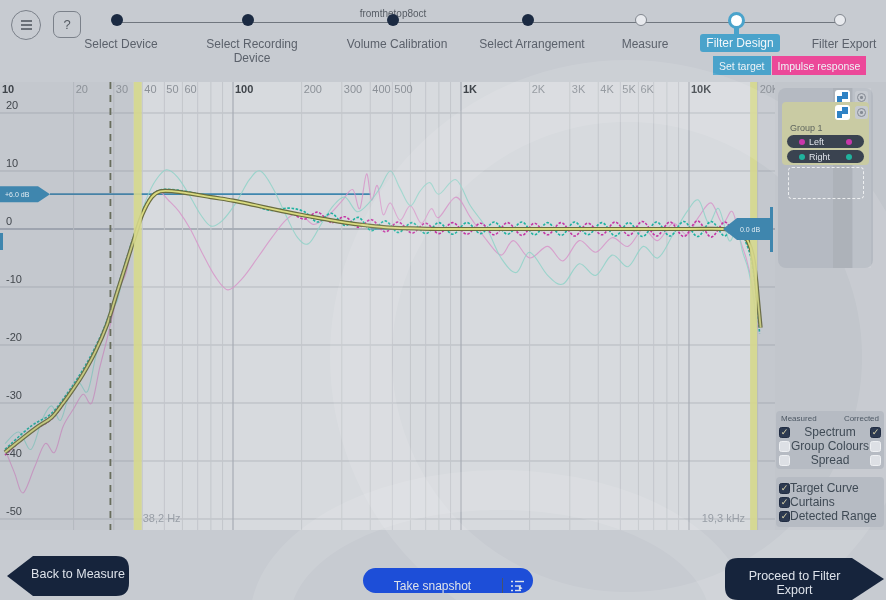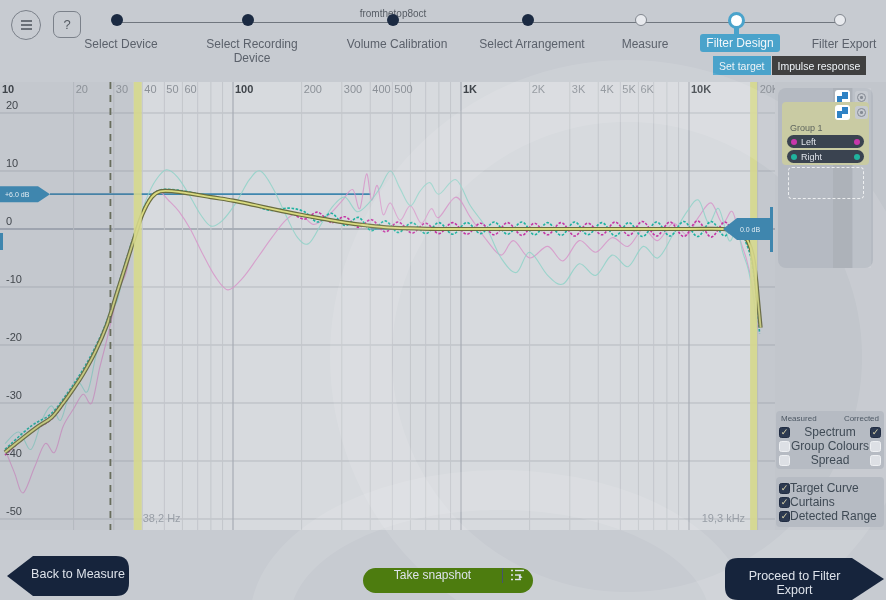--- a/index.html
+++ b/index.html
@@ -17,21 +17,21 @@
   .step{position:absolute;top:14px;width:140px;margin-left:-70px;text-align:center;}
   .dot{width:12px;height:12px;border-radius:50%;margin:0 auto;background:#1b2a42;box-sizing:border-box;}
   .step.open .dot{background:#e8eaee;border:1.5px solid #82878f;}
   .step.active .dot{width:17px;height:17px;margin-top:-2.5px;background:#fff;border:3.5px solid #4aa3cb;}
   .step .lbl{margin-top:9px;font-size:12px;color:#5b616b;display:inline-block;padding:2px 6px;margin-left:8px;}
   .step.active .lbl{background:#4aa3cb;color:#f2f7fa;border-radius:3px;margin-top:5px;}
   .connector{position:absolute;left:733.5px;top:26px;width:5px;height:12px;background:#4aa3cb;}
   .subtabs{position:absolute;left:713px;top:56px;display:flex;gap:1px;}
   .subtab{font-size:10.5px;padding:3.5px 6px;color:#eef3f7;}
   .subtab.on{background:#4aa3cb;}
-  .subtab.off{background:#404040;}
+  .subtab.off{background:#ec4899;}
   
   #chart{position:absolute;left:0;top:82px;}
   .right-rail{position:absolute;left:775px;top:82px;width:111px;height:448px;background:#c2c6cc;}
   .swoosh1{position:absolute;left:330px;top:60px;width:470px;height:470px;border-radius:50%;
            border:62px solid rgba(255,255,255,0.10);pointer-events:none;}
   .swoosh2{position:absolute;left:250px;top:470px;width:420px;height:220px;border-radius:50%;
            border:40px solid rgba(255,255,255,0.10);pointer-events:none;}
   
   .sb-panel{position:absolute;left:778px;top:88px;width:95px;height:180px;background:#b5bac2;border-radius:8px;}
   .col-strip{position:absolute;top:0;height:180px;}
@@ -40,38 +40,38 @@
   .curve-icon{position:absolute;width:15px;height:15px;background:#fff;border-radius:3px;overflow:hidden;}
   .curve-icon b{position:absolute;left:2px;bottom:2px;width:5px;height:7px;background:#2f82c4;}
   .curve-icon u{position:absolute;right:2px;top:2px;width:6px;height:7px;background:#2f82c4;}
   .dot-icon{position:absolute;width:13px;height:13px;background:#c6cad0;border-radius:2.5px;
             display:flex;align-items:center;justify-content:center;}
   .dot-icon i{width:7px;height:7px;border:1.3px solid #858b94;border-radius:50%;display:flex;align-items:center;justify-content:center;}
   .dot-icon i:after{content:"";width:2.5px;height:2.5px;background:#858b94;border-radius:50%;}
   .group-panel{position:absolute;left:4px;top:14px;width:87px;height:63px;background:#c9cba3;border-radius:4px;}
   .group-title{position:absolute;left:8px;top:21px;font-size:9px;color:#5e655e;}
   .chan-row{position:absolute;left:5px;width:77px;height:13px;background:#3a4350;border-radius:7px;
-            display:flex;align-items:center;padding:0 4px;box-sizing:border-box;}
+            display:flex;align-items:center;padding:0 12px;box-sizing:border-box;}
   .chan-dot{width:6px;height:6px;border-radius:50%;}
   .chan-lbl{flex:1;font-size:9px;color:#dfe3ea;margin-left:4px;}
   .drop-zone{position:absolute;left:10px;top:79px;width:74px;height:30px;border:1.5px dashed rgba(255,255,255,0.75);border-radius:4px;}
   
   .lg-panel{position:absolute;left:776px;width:108px;background:#b6bbc3;border-radius:4px;box-sizing:border-box;padding:2px 3px;}
   .lg-head{display:flex;justify-content:space-between;font-size:8px;color:#4d5864;padding:1px 2px 2px;gap:12px;}
   .lg-row{display:flex;align-items:center;height:14px;}
   .lg-lbl{flex:1;text-align:center;font-size:12px;color:#3f4a55;}
   .lg-lbl.left{text-align:left;}
   .cb{width:11px;height:11px;border-radius:2.5px;box-sizing:border-box;flex:0 0 auto;
       display:flex;align-items:center;justify-content:center;font-size:9px;line-height:9px;}
   .cb.on{background:#2c3950;color:#ddd6ad;border:1px solid #202c42;}
   .cb.off{background:#dde0e5;border:1px solid #eef0f3;color:transparent;}
   
   .foot-label{position:absolute;font-size:12.5px;color:#dde2ea;text-align:center;}
-  .pill{position:absolute;left:363px;top:568px;width:170px;height:25px;background:#4d7c0f;border-radius:13px;
-        display:flex;align-items:flex-start;}
+  .pill{position:absolute;left:363px;top:568px;width:170px;height:25px;background:#1d4ed8;border-radius:13px;
+        display:flex;align-items:flex-end;}
   .pill .txt{flex:1;text-align:center;font-size:12px;color:#dde2ea;}
   .pill .div{width:1px;height:15px;background:#45536d;}
   .pill .ic{width:30px;display:flex;align-items:center;justify-content:center;}
 </style>
 </head>
 <body>
 
 <div class="app">
 
   <div class="title">fromthetop8oct</div>

